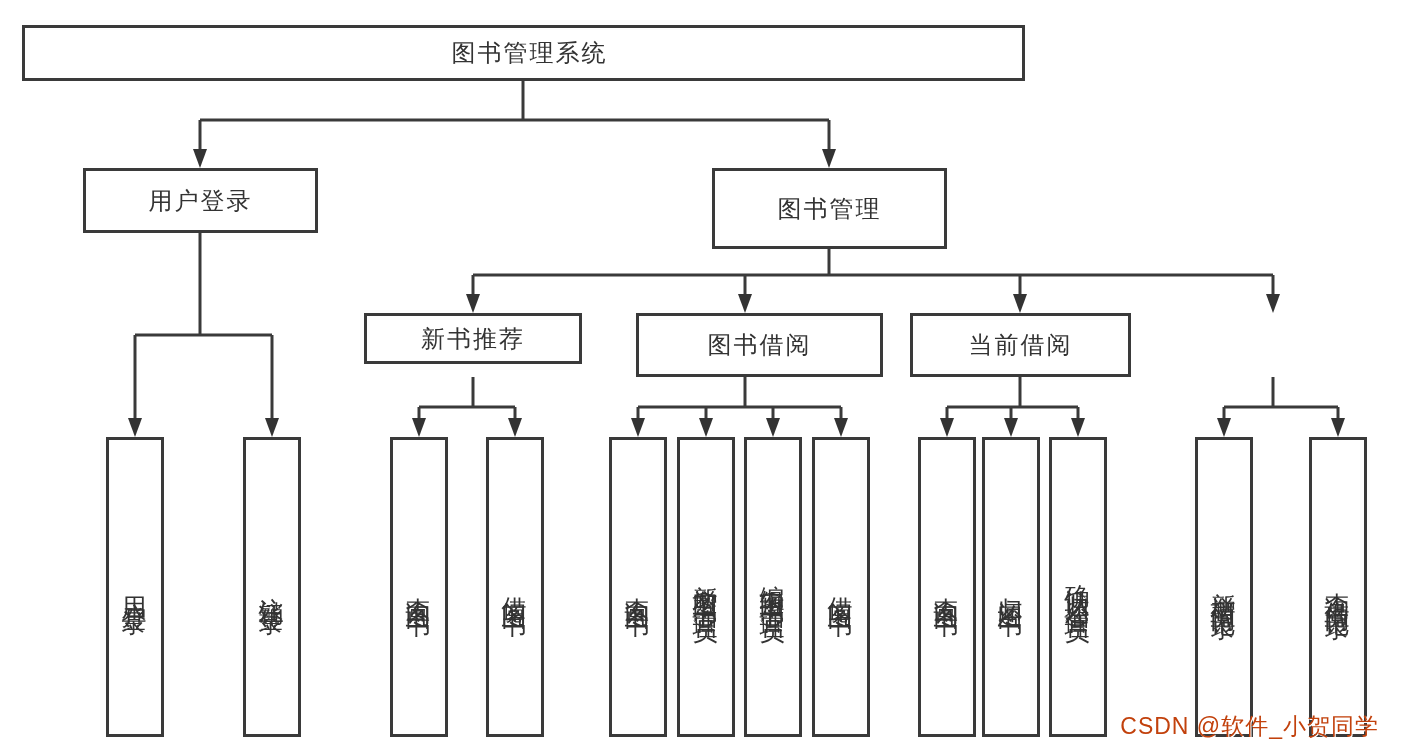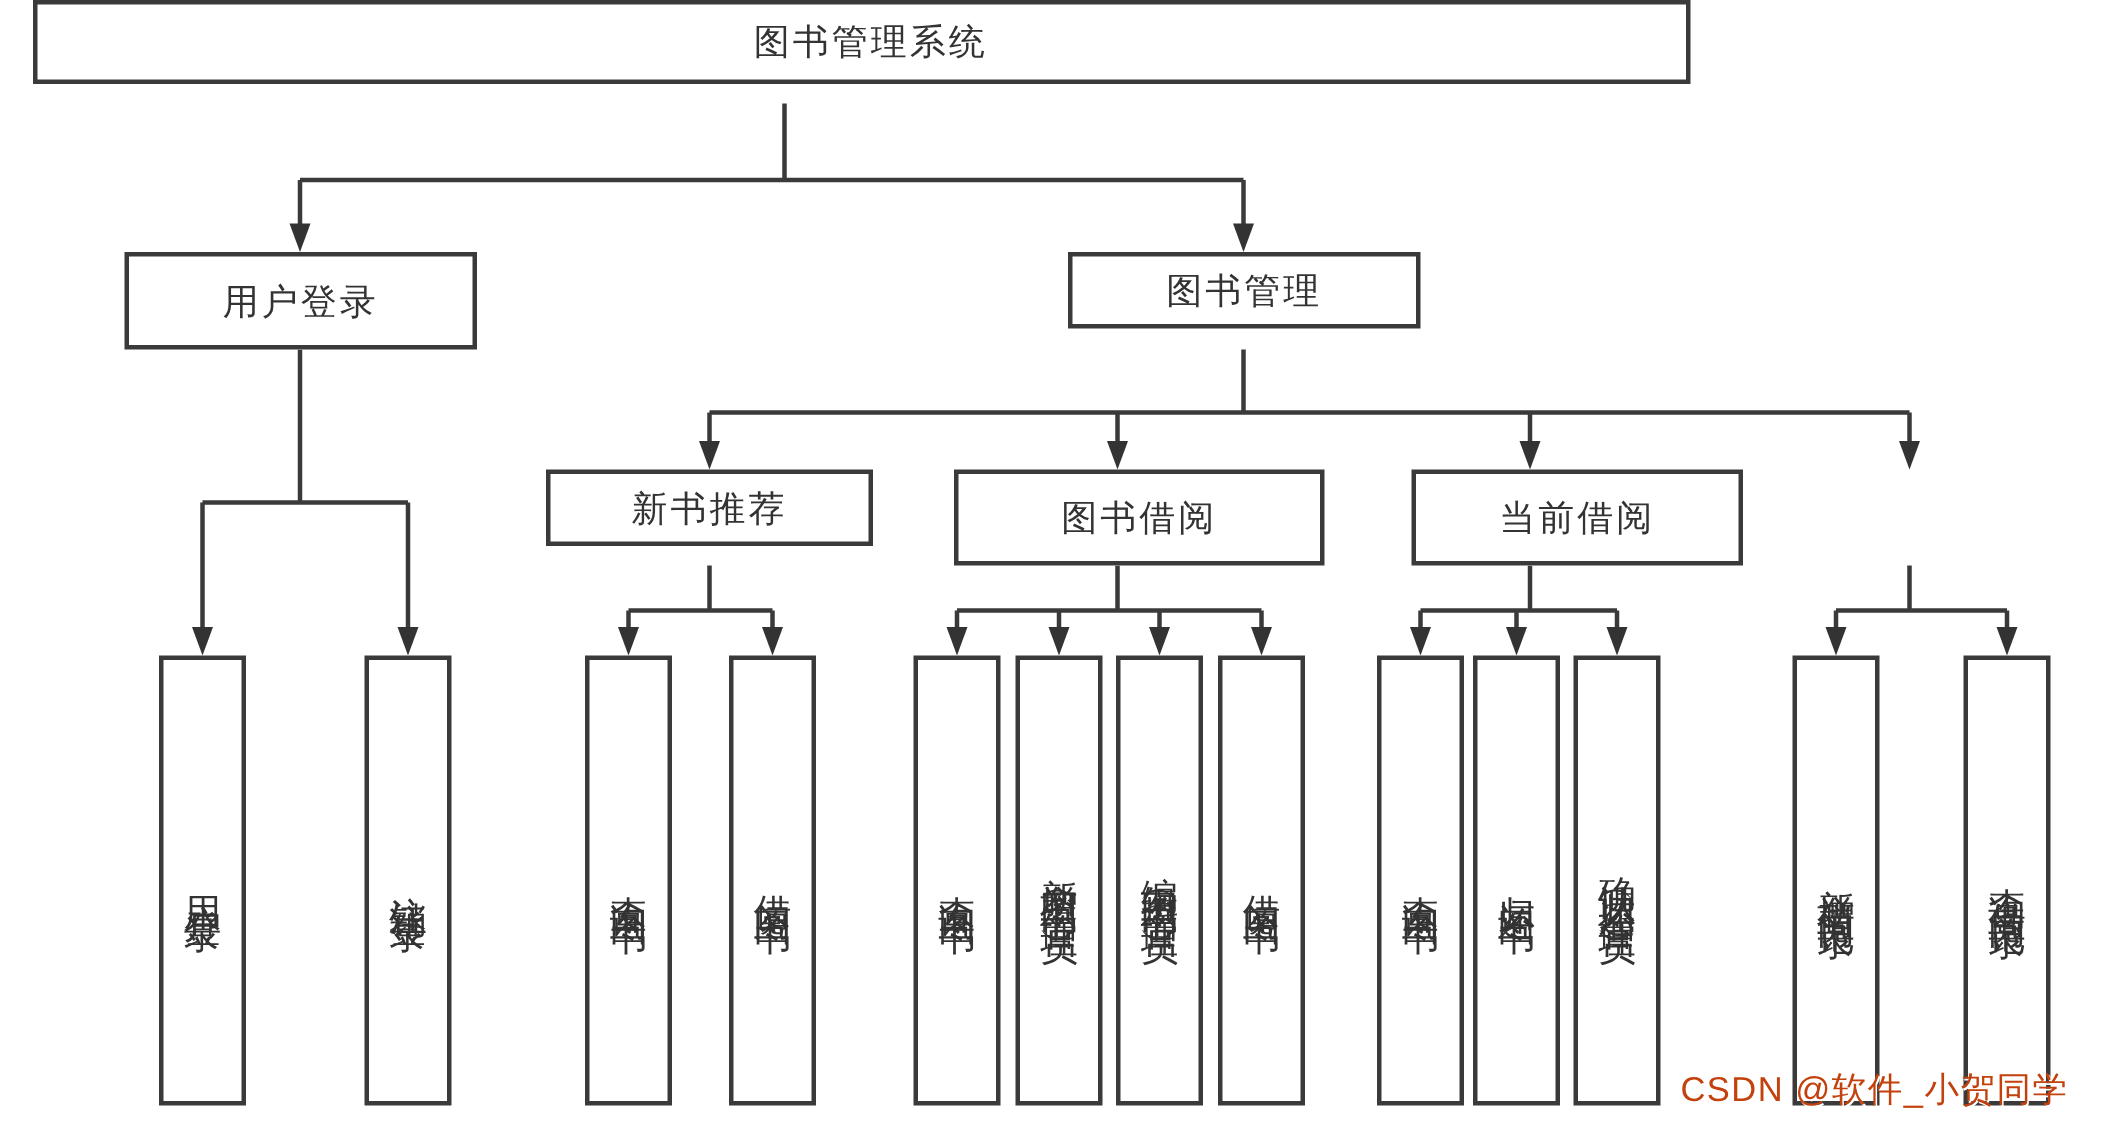--- a/index.html
+++ b/index.html
@@ -139,38 +139,38 @@
     <g>
       <line x1="1273" y1="377" x2="1273" y2="407"></line>
       <line x1="1224" y1="407" x2="1338" y2="407"></line>
       <line x1="1224" y1="407" x2="1224" y2="419"></line>
       <polygon points="1217,418 1231,418 1224,437"></polygon>
       <line x1="1338" y1="407" x2="1338" y2="419"></line>
       <polygon points="1331,418 1345,418 1338,437"></polygon>
     </g>
   </svg>
 
-  <div class="node" style="left:22px; top:0; width:1105px; height:56px;padding-left:12px;">
+  <div class="node" style="left:22px; top:25px; width:1003px; height:56px;padding-left:12px;">
     <span>图书管理系统</span>
   </div>
 
   <div class="node" style="left:83px; top:168px; width:235px; height:65px;">
     <span>用户登录</span>
   </div>
-  <div class="node" style="left:712px; top:168px; width:235px; height:51px;">
+  <div class="node" style="left:712px; top:168px; width:235px; height:81px;">
     <span>图书管理</span>
   </div>
 
   <div class="node" style="left:364px; top:313px; width:218px; height:51px;">
     <span>新书推荐</span>
   </div>
   <div class="node" style="left:636px; top:313px; width:247px; height:64px;">
     <span>图书借阅</span>
   </div>
-  <div class="node" style="left:941px; top:313px; width:221px; height:64px;">
+  <div class="node" style="left:910px; top:313px; width:221px; height:64px;">
     <span>当前借阅</span>
   </div>
 
   <div class="leaf" style="left:106px;">
     <span>用户登录</span>
   </div>
   <div class="leaf" style="left:243px;">
     <span>注销登录</span>
   </div>
 

